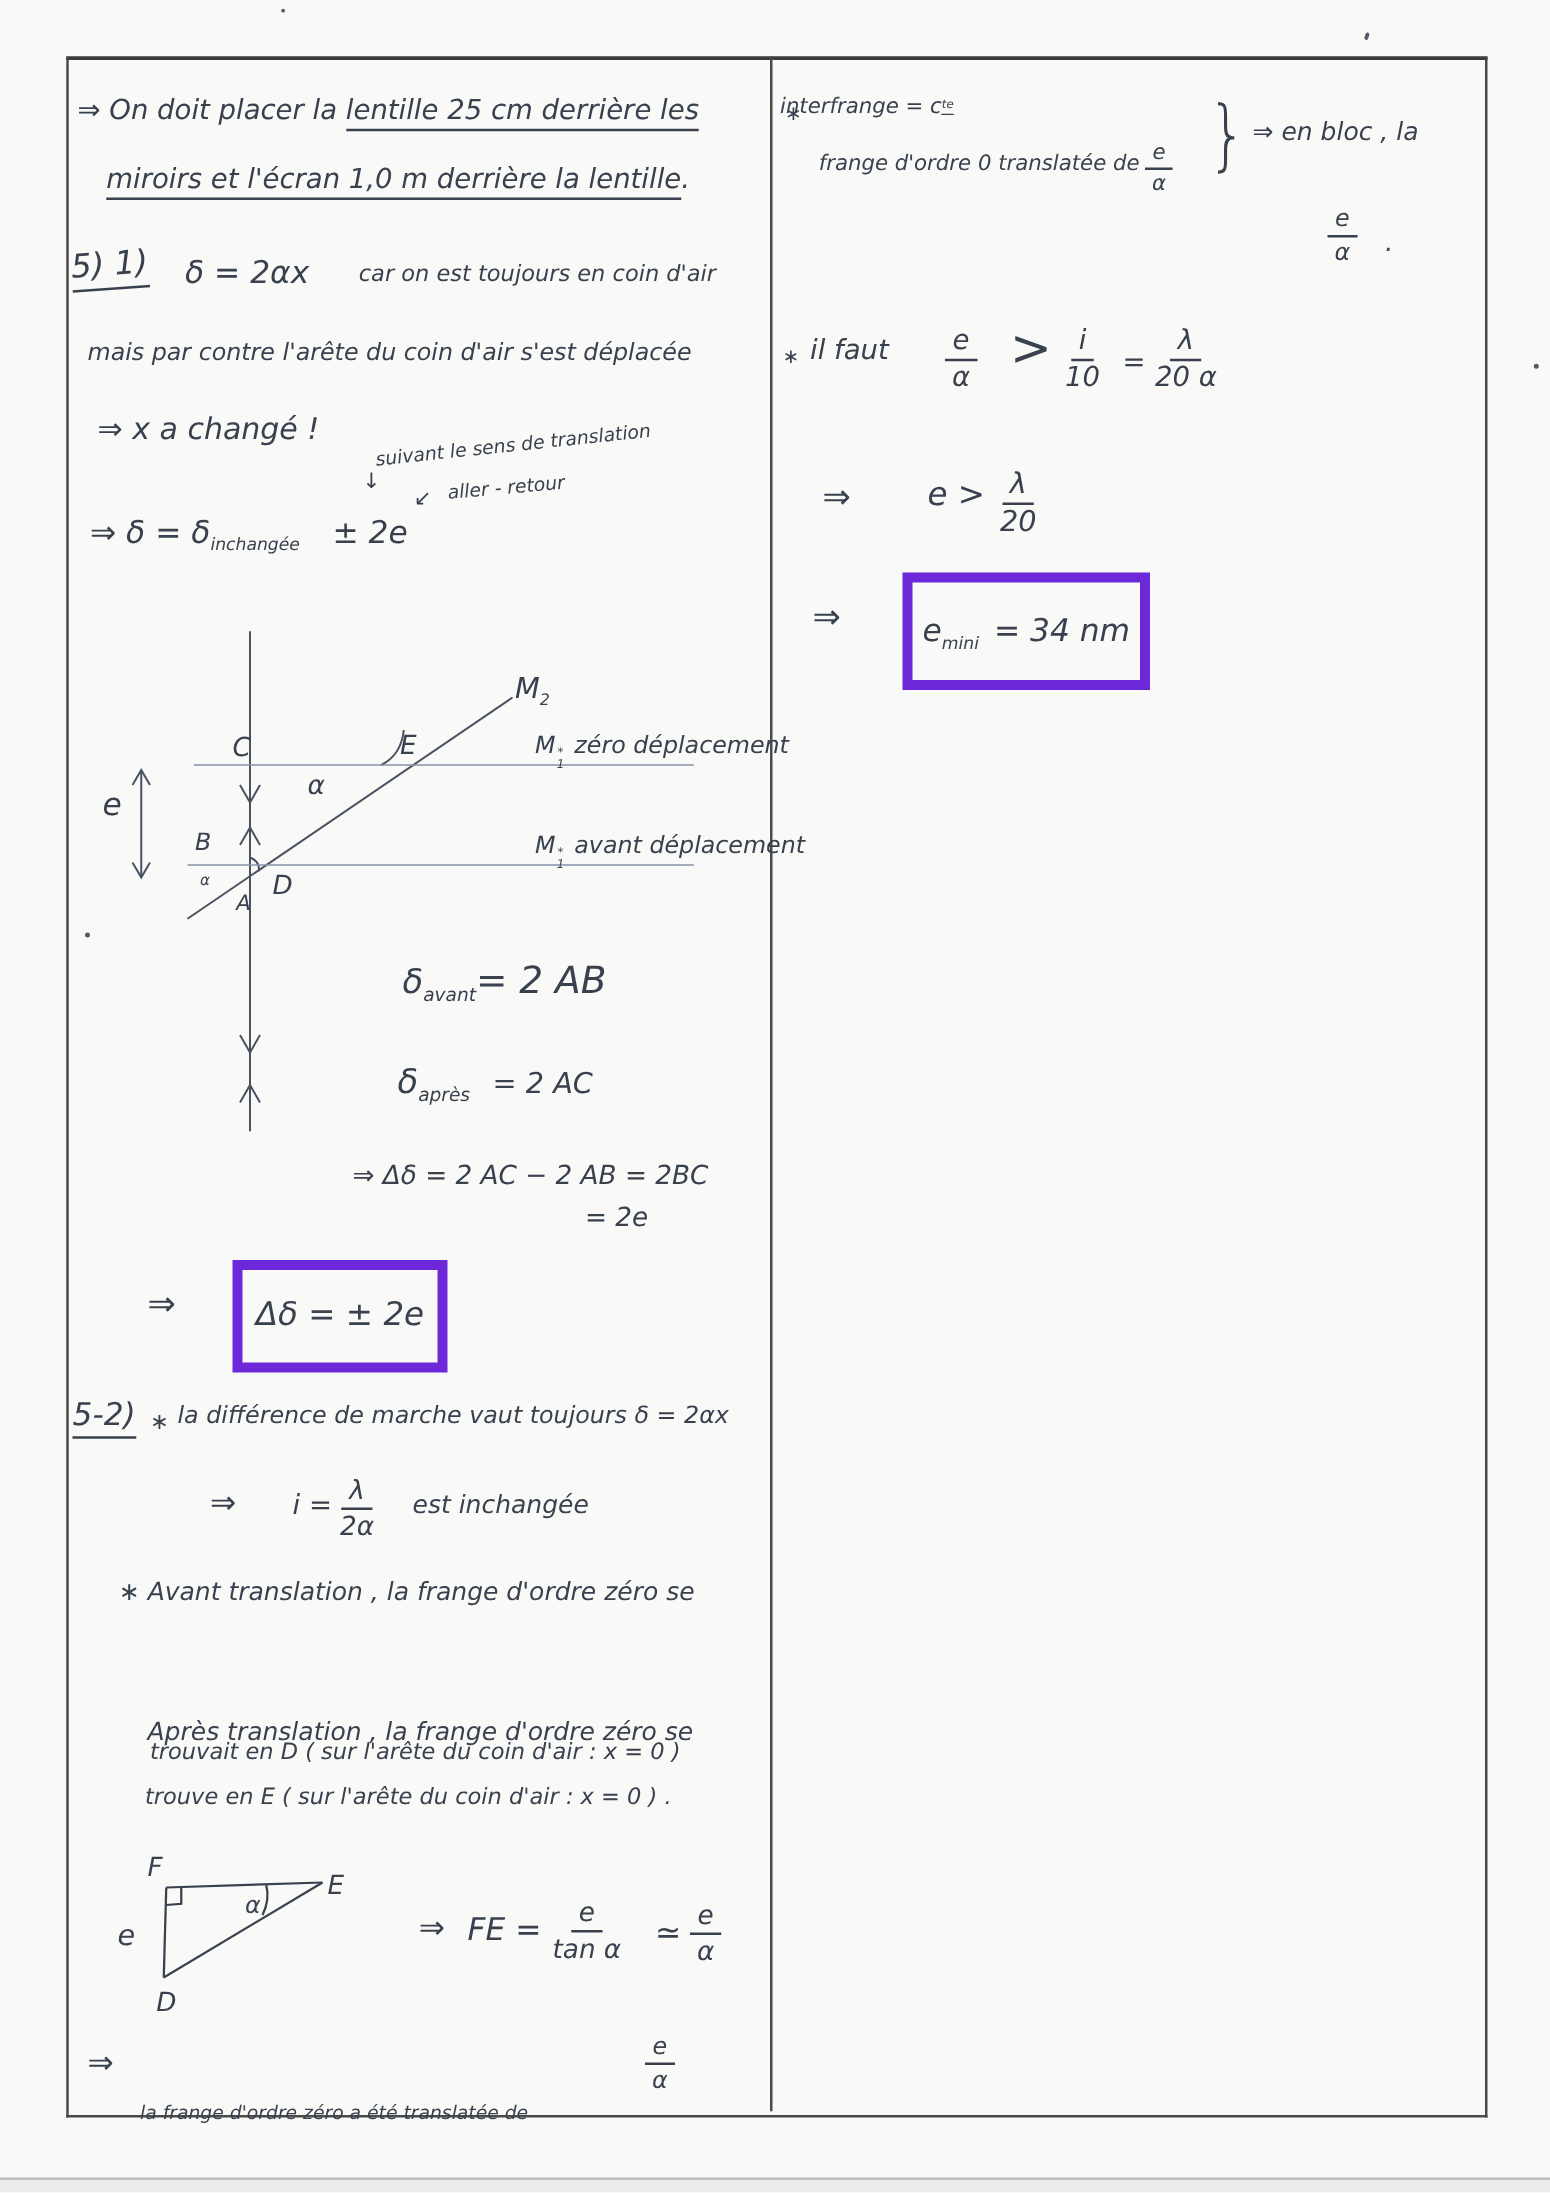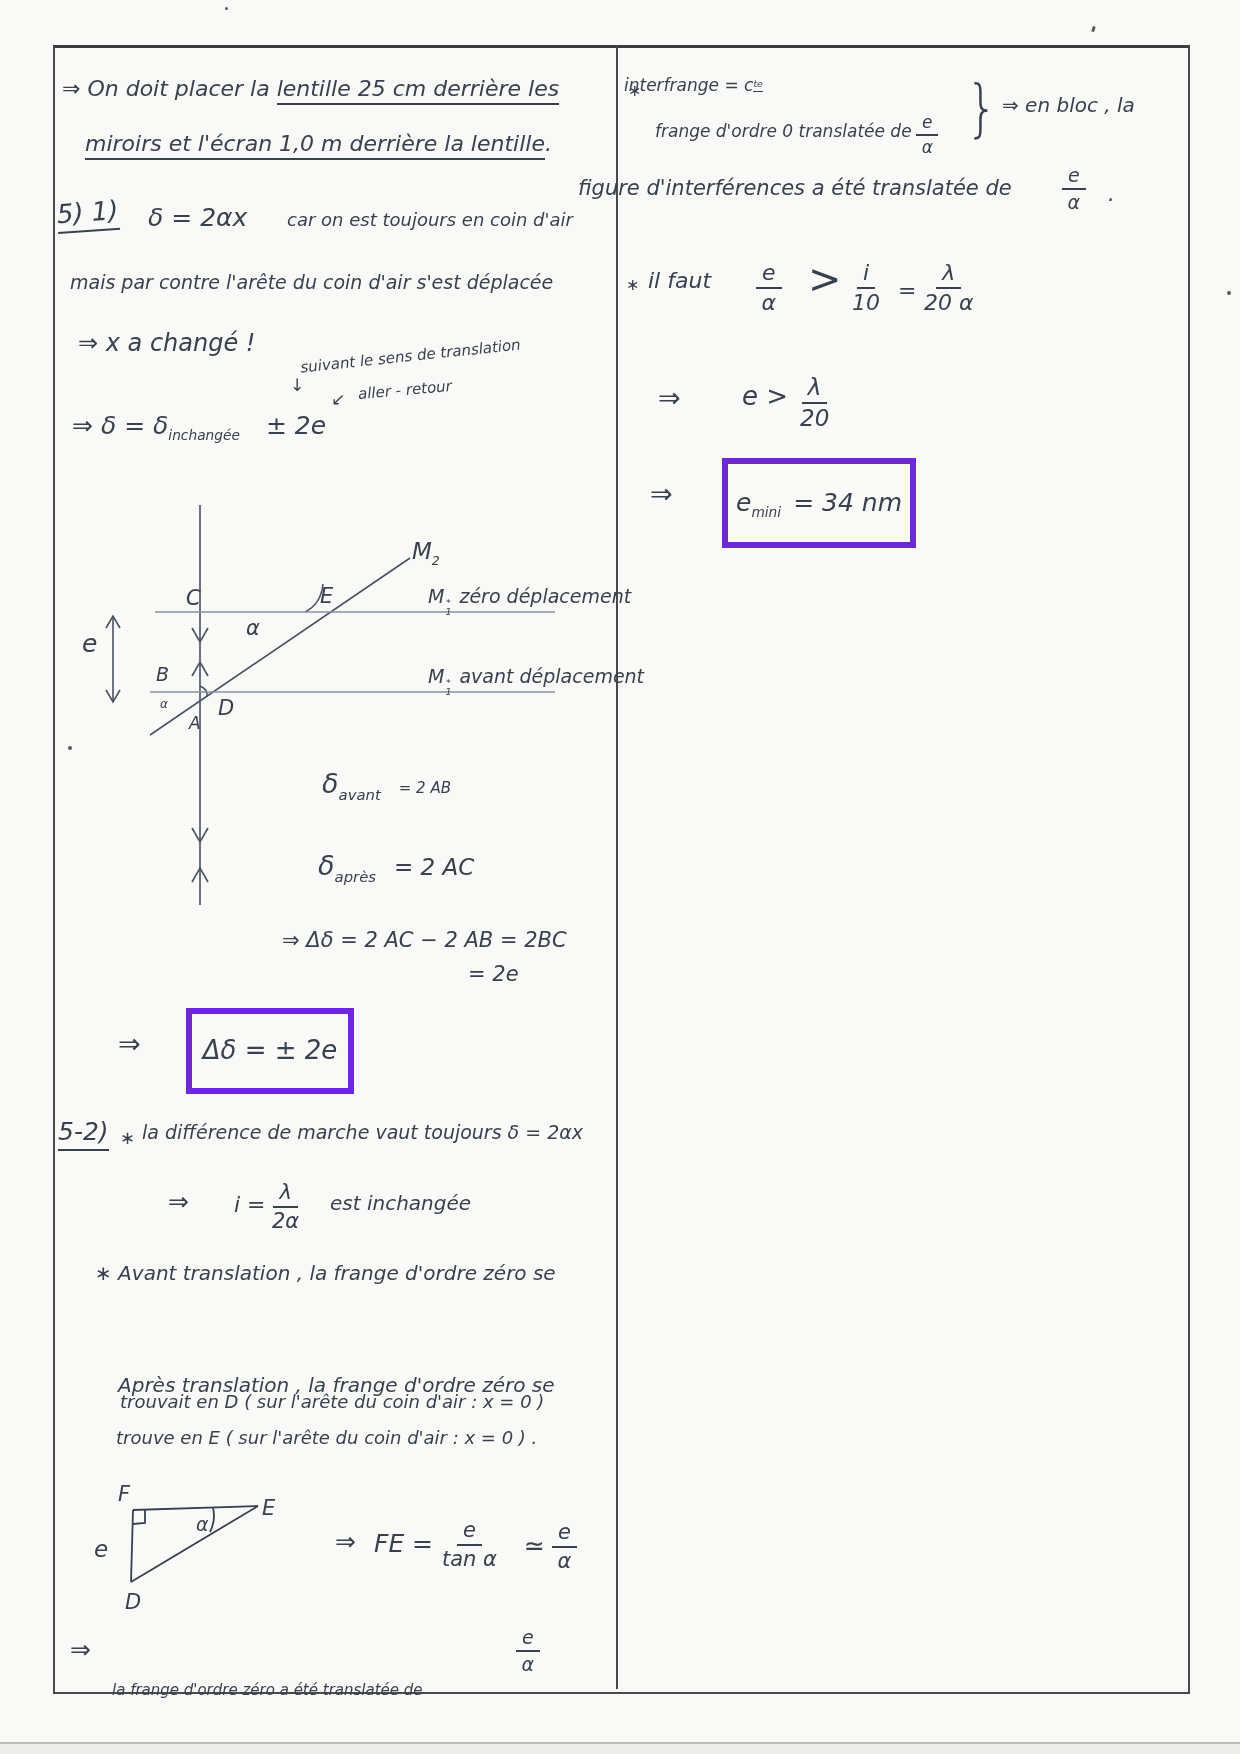--- a/index.html
+++ b/index.html
@@ -10,21 +10,21 @@
          border-right:2px solid #4a4a4a;border-bottom:2px solid #4a4a4a;}
   .divider{position:absolute;left:616px;top:45px;width:2px;height:1644px;background:#4a4a4a;}
   .hw{position:absolute;font-style:italic;color:#39414f;line-height:1.15;white-space:nowrap;}
   .u{border-bottom:2px solid #39414f;padding-bottom:2px;}
   .subs{font-size:0.55em;position:relative;top:0.45em;font-style:italic;}
   .sups{font-size:0.55em;position:relative;top:-0.45em;font-style:italic;}
   .frac{display:inline-flex;flex-direction:column;align-items:center;line-height:1;vertical-align:middle;}
   .frac .num{border-bottom:2px solid #39414f;padding:0 6px 3px;}
   .frac .den{padding-top:3px;}
   .stack{display:inline-flex;flex-direction:column;align-items:center;font-size:0.5em;line-height:0.95;vertical-align:-0.35em;margin-left:1px;}
-  .eqbox{position:absolute;border:6px solid #6d28d9;display:flex;align-items:center;justify-content:center;}
+  .eqbox{position:absolute;border:8px solid #6d28d9;display:flex;align-items:center;justify-content:center;}
   .speck{position:absolute;width:4px;height:4px;border-radius:50%;background:#555b66;}
   .bottom-line{position:absolute;left:0;top:1742px;width:1240px;height:2px;background:#bcbcba;}
   .bottom-band{position:absolute;left:0;top:1744px;width:1240px;height:10px;background:#ededeb;}
   svg{position:absolute;overflow:visible;}
 </style>
 </head>
 <body>
 
 <div class="page">
 
@@ -77,21 +77,21 @@
   <div class="hw" style="left:412px;top:538px;font-size:23px;"><span>M</span><span class="subs">2</span></div>
   <div class="hw" style="left:428px;top:586px;font-size:19px;"><span>M</span><span class="stack">
         <span>*</span>
         <span>1</span>
       </span><span style="margin-left:8px;">zéro déplacement</span></div>
   <div class="hw" style="left:428px;top:666px;font-size:19px;"><span>M</span><span class="stack">
         <span>*</span>
         <span>1</span>
       </span><span style="margin-left:8px;">avant déplacement</span></div>
 
-  <div class="hw" style="left:322px;top:768px;font-size:27px;"><span>δ</span><span class="subs">avant</span><span style="margin-left:18px;font-size:15px;">= 2 AB</span></div>
+  <div class="hw" style="left:322px;top:768px;font-size:27px;"><span>δ</span><span class="subs">avant</span><span style="font-size:30px;">= 2 AB</span></div>
   <div class="hw" style="left:318px;top:850px;font-size:27px;"><span>δ</span><span class="subs">après</span><span style="margin-left:18px;font-size:23px;">= 2 AC</span></div>
   <div class="hw" style="left:282px;top:928px;font-size:21px;">⇒  Δδ =  2 AC − 2 AB = 2BC</div>
   <div class="hw" style="left:468px;top:962px;font-size:21px;">= 2e</div>
 
   <div class="hw" style="left:118px;top:1028px;font-size:27px;">⇒</div>
   <div class="eqbox" style="left:186px;top:1008px;width:156px;height:74px;">
       <span class="hw" style="position:static;font-size:26px;">Δδ = ± 2e</span>
     </div>
 
   <div class="hw u" style="left:58px;top:1118px;font-size:25px;">5-2)</div>
@@ -149,21 +149,20 @@
   <div class="hw" style="left:624px;top:76px;font-size:17px;"><span>interfrange = c</span><span class="sups u" style="border-bottom-width:1px;">te</span></div>
   <div class="hw" style="left:655px;top:122px;font-size:17px;">frange d'ordre 0 translatée de</div>
   <div class="hw" style="left:916px;top:114px;font-size:17px;"><span class="frac">
         <span class="num">e</span>
         <span class="den">α</span>
       </span></div>
 
   <div class="hw" style="left:962px;top:72px;font-size:62px;font-style:normal;font-weight:300;transform:scaleX(0.8);">}</div>
   <div class="hw" style="left:1002px;top:94px;font-size:20px;">⇒ en bloc , la</div>
 
-  <div class="hw" style="left:578px;top:176px;font-size:21px;">figure d'interférences a été translatée de</div>
   <div class="hw" style="left:1062px;top:166px;font-size:19px;"><span class="frac">
         <span class="num">e</span>
         <span class="den">α</span>
       </span></div>
   <div class="hw" style="left:1108px;top:182px;font-size:21px;">.</div>
 
   <div class="hw" style="left:626px;top:276px;font-size:16px;">∗</div>
   <div class="hw" style="left:648px;top:268px;font-size:22px;">il faut</div>
   <div class="hw" style="left:756px;top:262px;font-size:22px;"><span class="frac">
         <span class="num">e</span>

